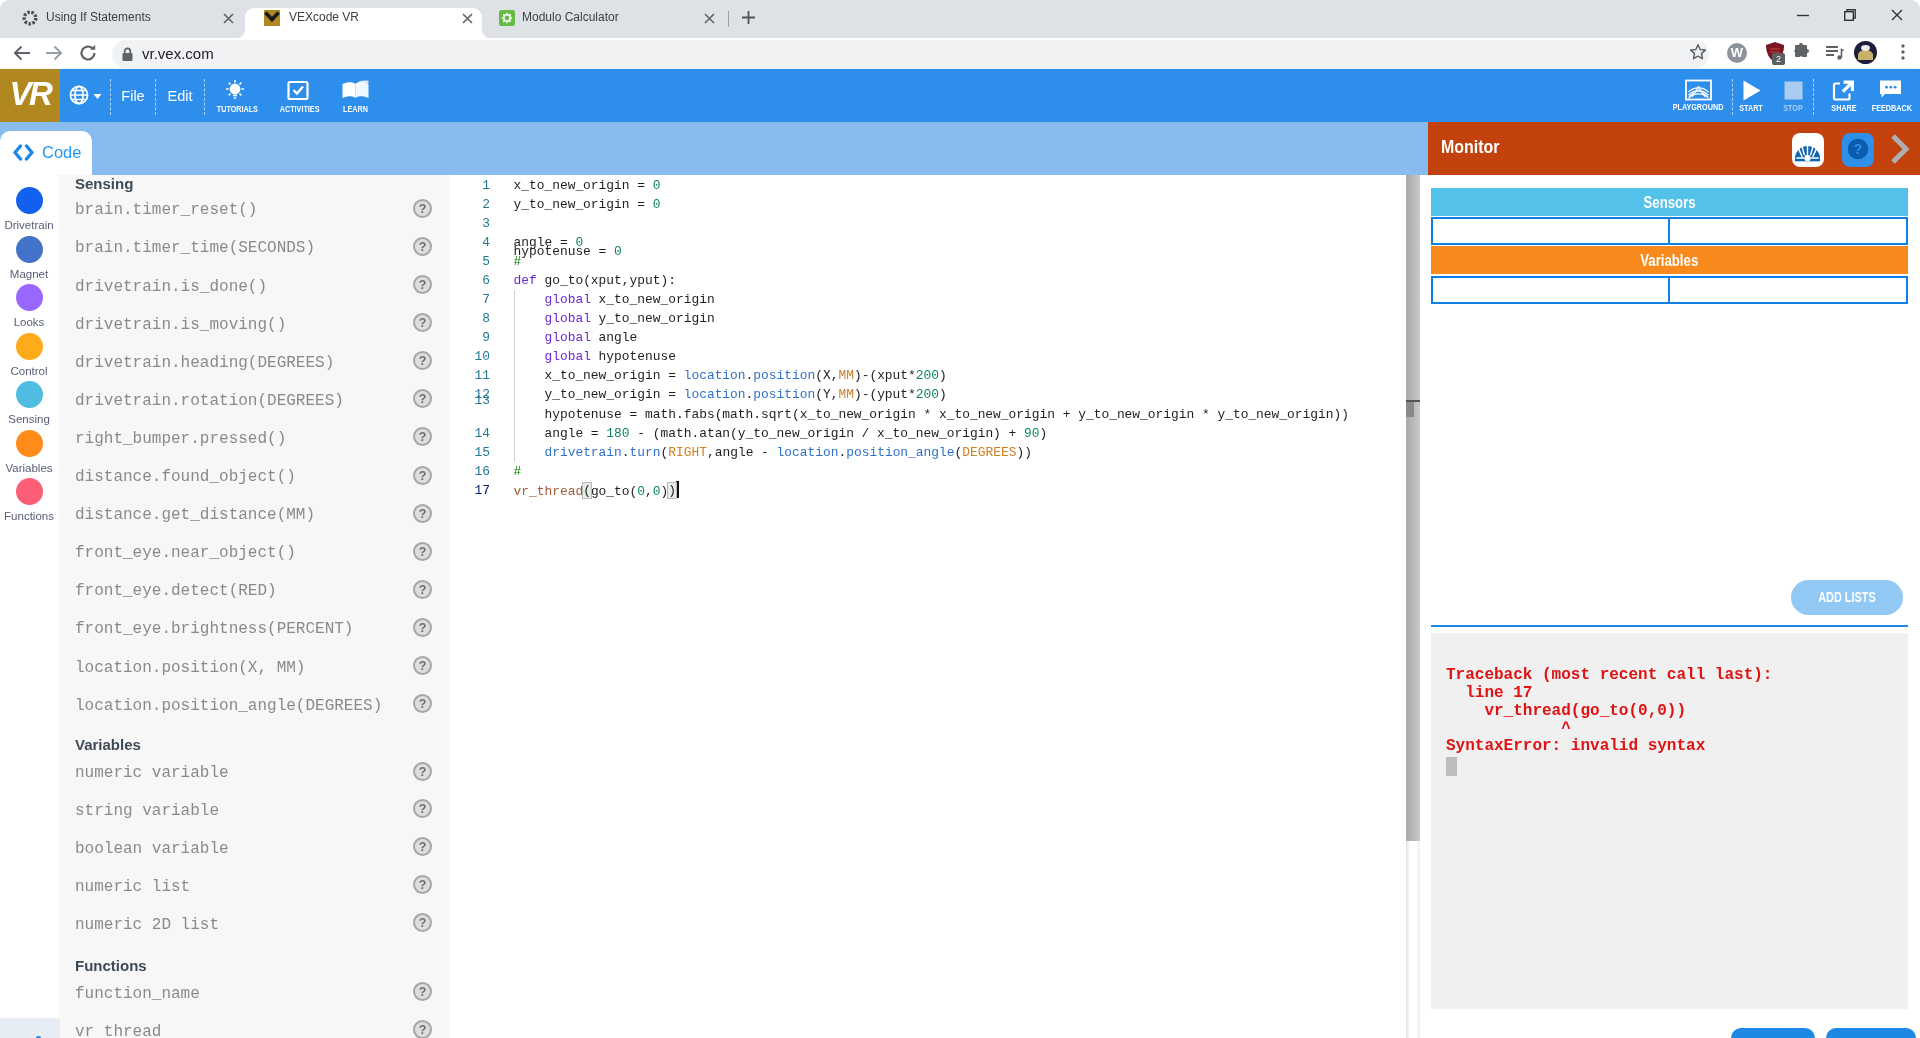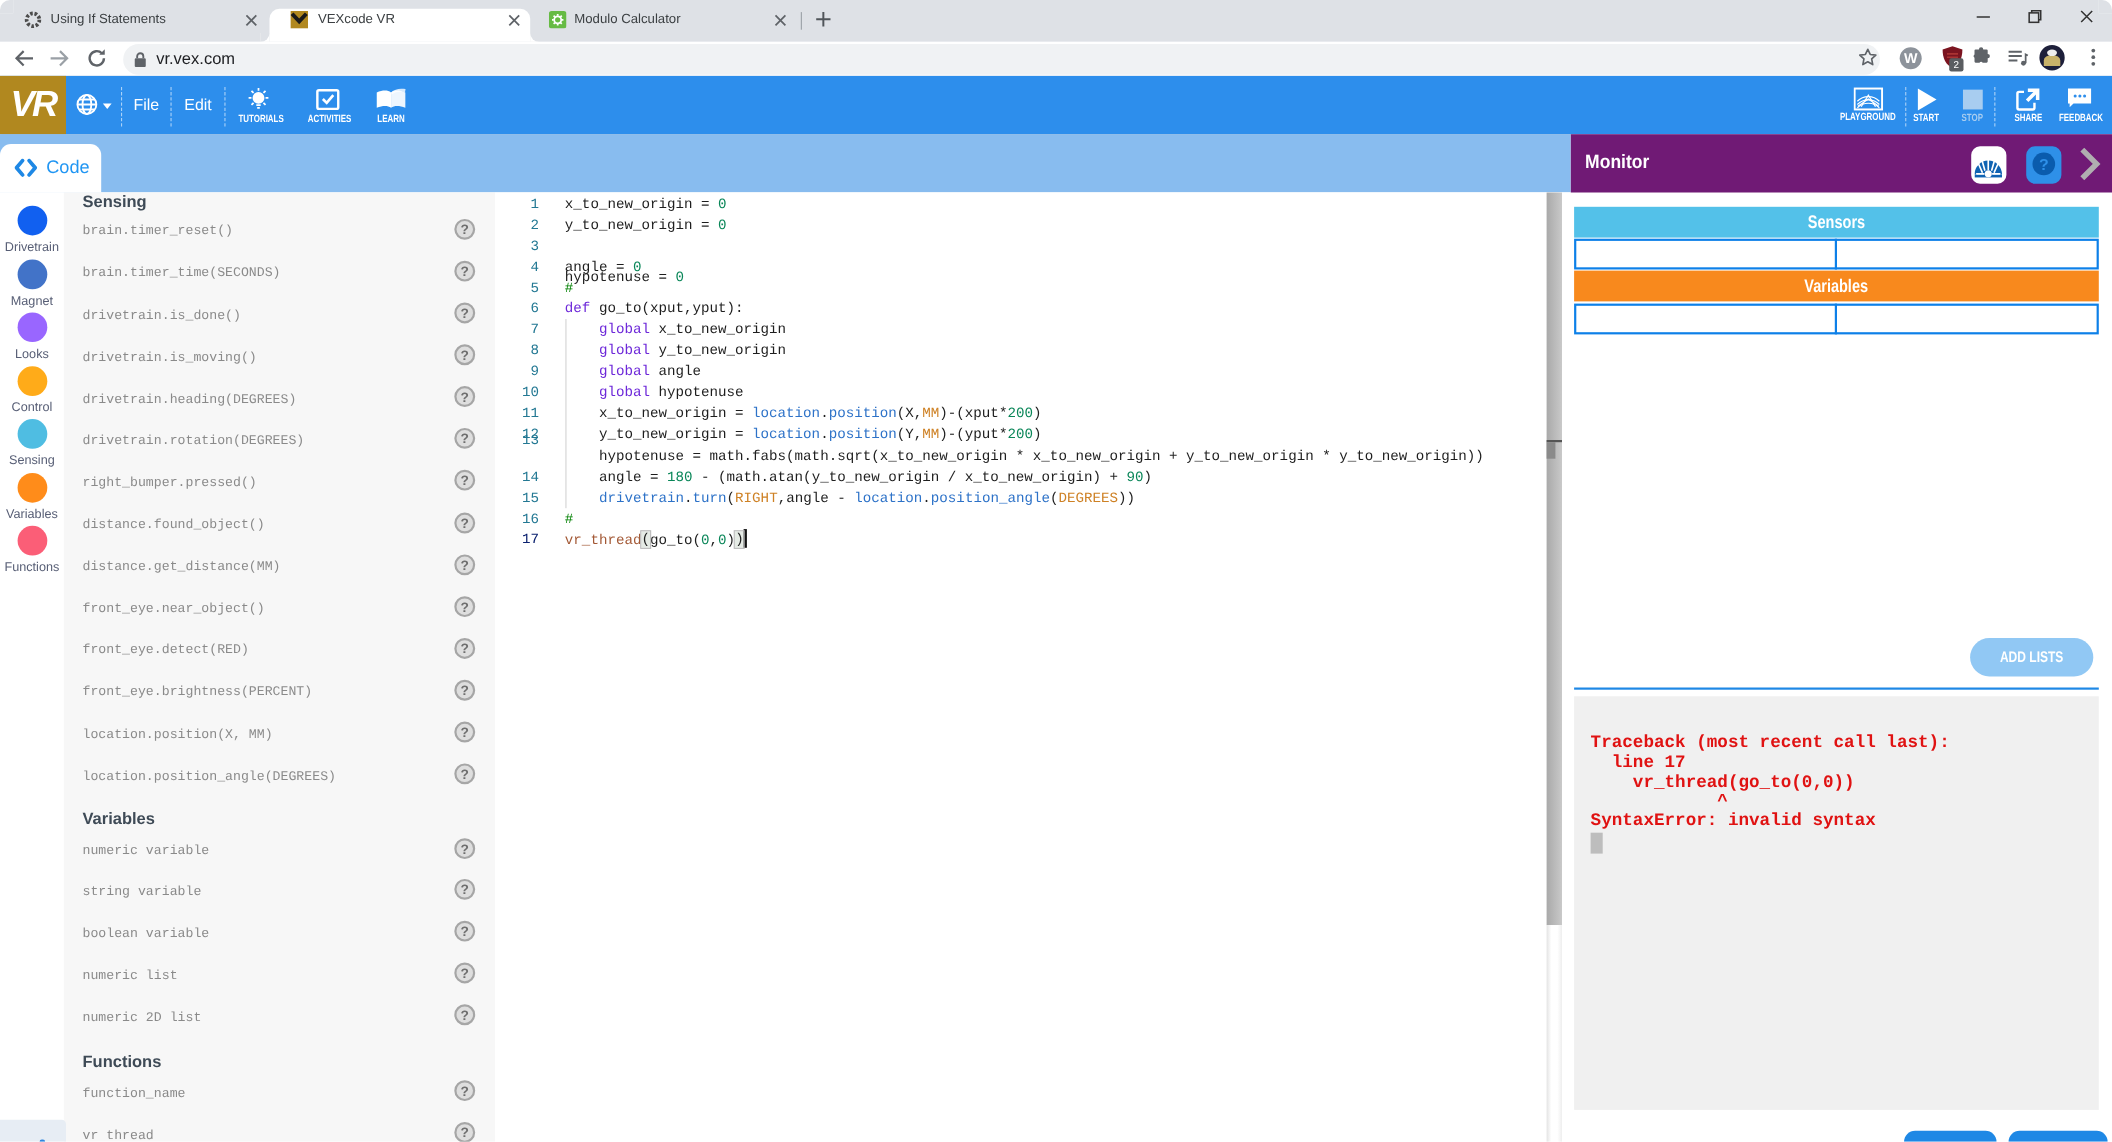--- a/index.html
+++ b/index.html
@@ -33,38 +33,38 @@
   #codetab { position:absolute; left:0; top:9px; width:92px; height:44px; background:#fff; border-radius:10px 10px 0 0; }
 
   
   #content { position:absolute; left:0; top:175px; width:1428px; height:863px; background:#fff; }
   #catcol { position:absolute; left:0; top:0; width:58px; height:863px; background:#fff; }
   .cat { position:absolute; left:0; width:58px; text-align:center; }
   .cat .dot { width:27px; height:27px; border-radius:50%; margin:0 auto; }
   .cat .cl { font-size:11.5px; color:#575e75; margin-top:5px; }
   #cmdpanel { position:absolute; left:58px; top:0; width:392px; height:863px; background:#f7f7f7; }
   .cmdhdr { position:absolute; left:17px; font-size:15px; font-weight:bold; color:#3e4a56; height:20px; line-height:20px; }
-  .cmditem { position:absolute; left:17px; font-family:"Liberation Mono", monospace; font-size:12px; color:#8a8a8a; height:16px; line-height:16px; white-space:pre; }
+  .cmditem { position:absolute; left:17px; font-family:"Liberation Mono", monospace; font-size:16px; color:#8a8a8a; height:16px; line-height:16px; white-space:pre; }
   .qm { position:absolute; left:355px; width:19px; height:19px; border-radius:50%; background:#dedede; border:2px solid #a6a6a6; color:#6e6e6e; font-weight:bold; font-size:12.5px; text-align:center; line-height:16px; }
 
   
   #editor { position:absolute; left:450px; top:0; width:978px; height:863px; background:#fff; }
   .ln { position:absolute; width:40px; text-align:right; font-family:"Liberation Mono", monospace; font-size:12.9px; color:#237893; height:19px; line-height:19px; }
   .cl { }
   .codeline { position:absolute; left:63.5px; font-family:"Liberation Mono", monospace; font-size:12.9px; color:#1e1e1e; height:19px; line-height:19px; white-space:pre; }
   .kw { color:#6d28d9; }
   .num { color:#098658; }
   .cmt { color:#008000; }
   .api { color:#2d72c8; }
   .prm { color:#ce8124; }
   .fnc { color:#a35936; }
 
   
   #monitor { position:absolute; left:1428px; top:122px; width:492px; height:916px; background:#fff; }
-  #monhdr { position:absolute; left:0; top:0; width:492px; height:53px; background:#701a75; }
+  #monhdr { position:absolute; left:0; top:0; width:492px; height:53px; background:#c2410c; }
 </style>
 </head>
 <body>
 
 <div id="tabstrip">
   <div class="abs" style="left:0; top:0; width:12px; height:12px; background:#fff;"></div>
   <div class="abs" style="left:0; top:0; width:12px; height:12px; background:#dee1e6; border-radius:9px 0 0 0;"></div>
   <div class="abs" style="right:0; top:0; width:12px; height:12px; background:#fff;"></div>
   <div class="abs" style="right:0; top:0; width:12px; height:12px; background:#dee1e6; border-radius:0 9px 0 0;"></div>
 

